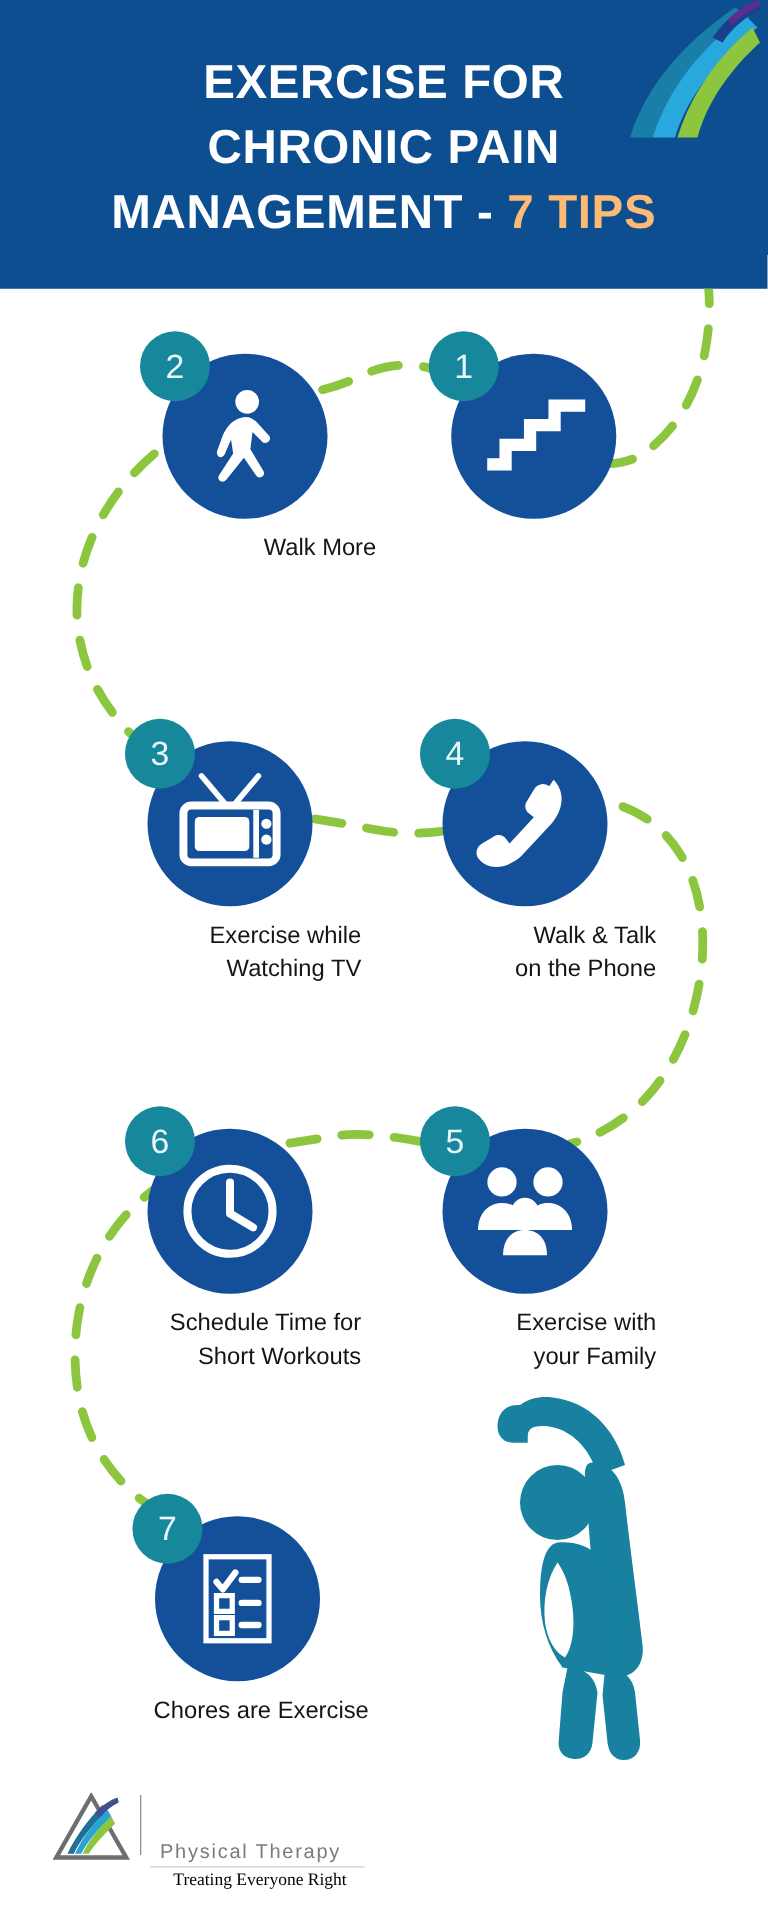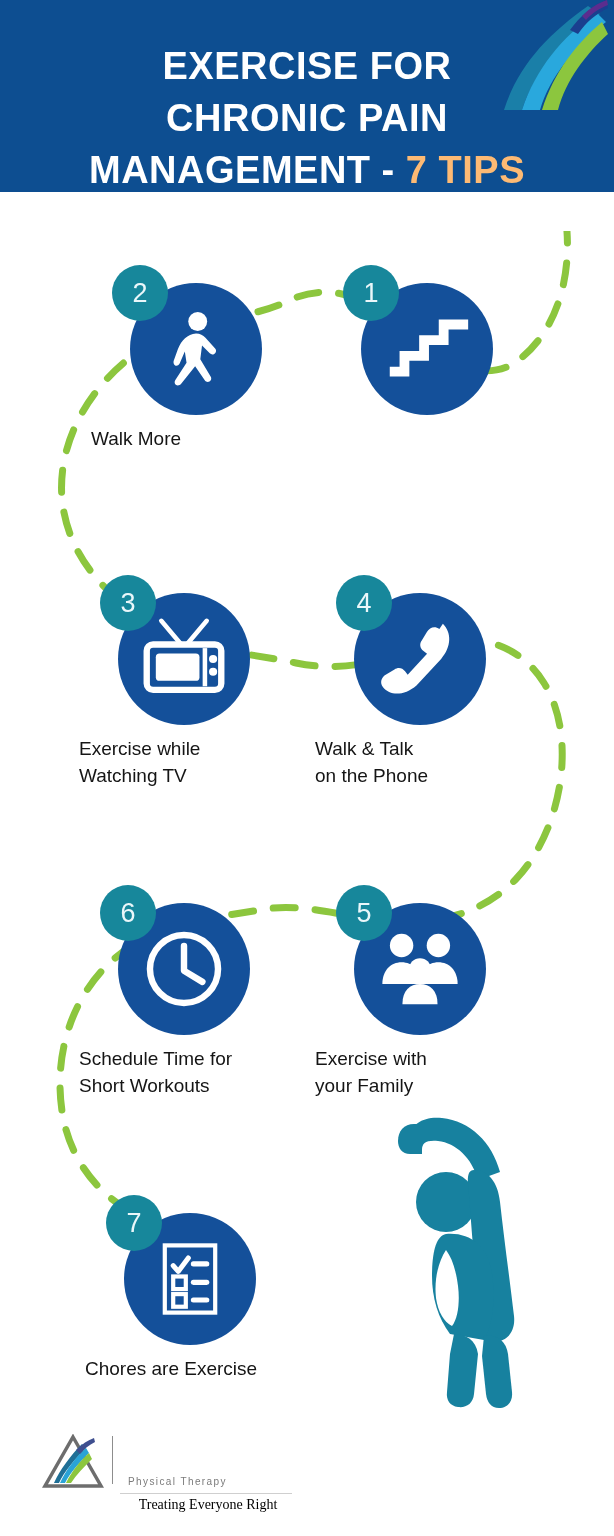--- a/index.html
+++ b/index.html
@@ -14,21 +14,21 @@
     overflow: hidden;
     font-family: "Liberation Sans", sans-serif;
     -webkit-font-smoothing: antialiased;
   }
 
   
   .header {
     position: absolute;
     left: 0; top: 0;
     width: 614px;
-    height: 192px;
+    height: 231px;
     background: #0d4e91;
     overflow: hidden;
   }
   .header-title {
     position: absolute;
     left: 0; top: 40px;
     width: 614px;
     text-align: center;
     color: #ffffff;
     font-family: "Liberation Sans", sans-serif;
@@ -96,21 +96,21 @@
     position: absolute;
     left: 18px; top: 18px;
     width: 132px;
     height: 132px;
     display: flex;
     align-items: center;
     justify-content: center;
   }
   .tip-label {
     margin-top: 10px;
-    text-align: left;
+    text-align: right;
     color: #151515;
     font-family: "Liberation Sans", sans-serif;
     font-size: 19px;
     line-height: 27px;
     white-space: pre-line;
   }
 
   
   .stretch-figure {
     position: absolute;
@@ -146,21 +146,21 @@
     font-family: "Liberation Sans", sans-serif;
     font-size: 40px;
     letter-spacing: 3px;
     line-height: 42px;
   }
   .logo-sub {
     position: absolute;
     left: 86px; top: 44px;
     color: #7b7b7b;
     font-family: "Liberation Sans", sans-serif;
-    font-size: 10px;
+    font-size: 16px;
     letter-spacing: 1.4px;
     line-height: 16px;
   }
   .logo-rule {
     position: absolute;
     left: 78px; top: 63px;
     width: 172px; height: 1px;
     background: #cfcfcf;
   }
   .logo-tagline {

